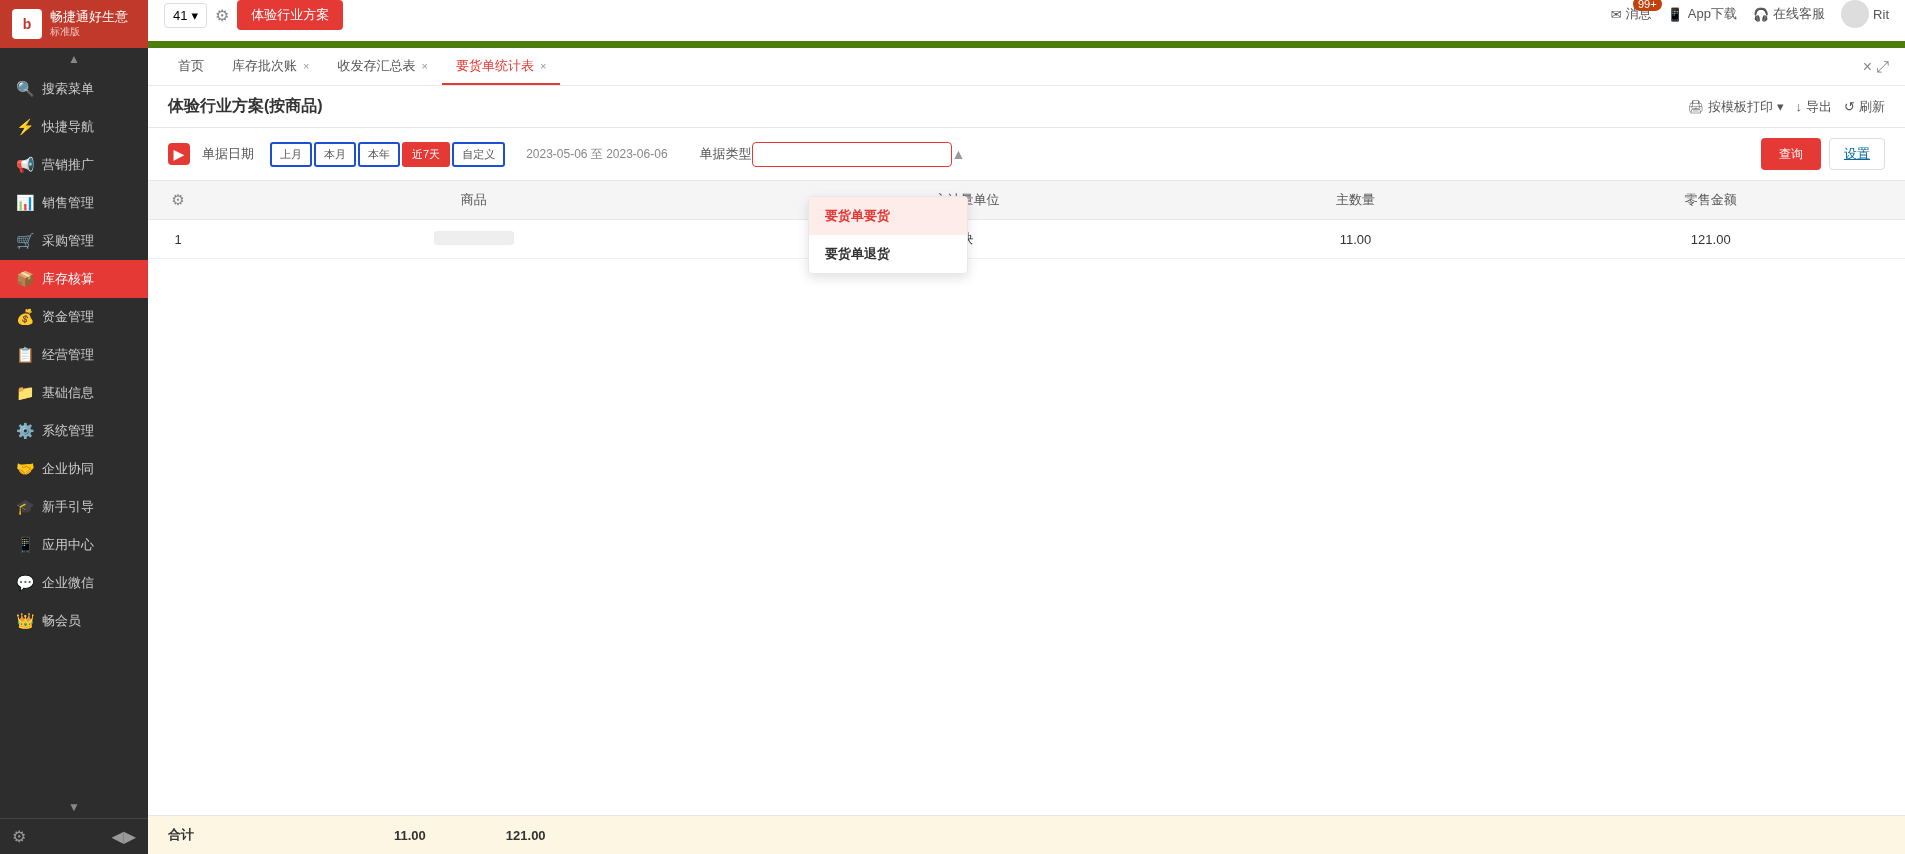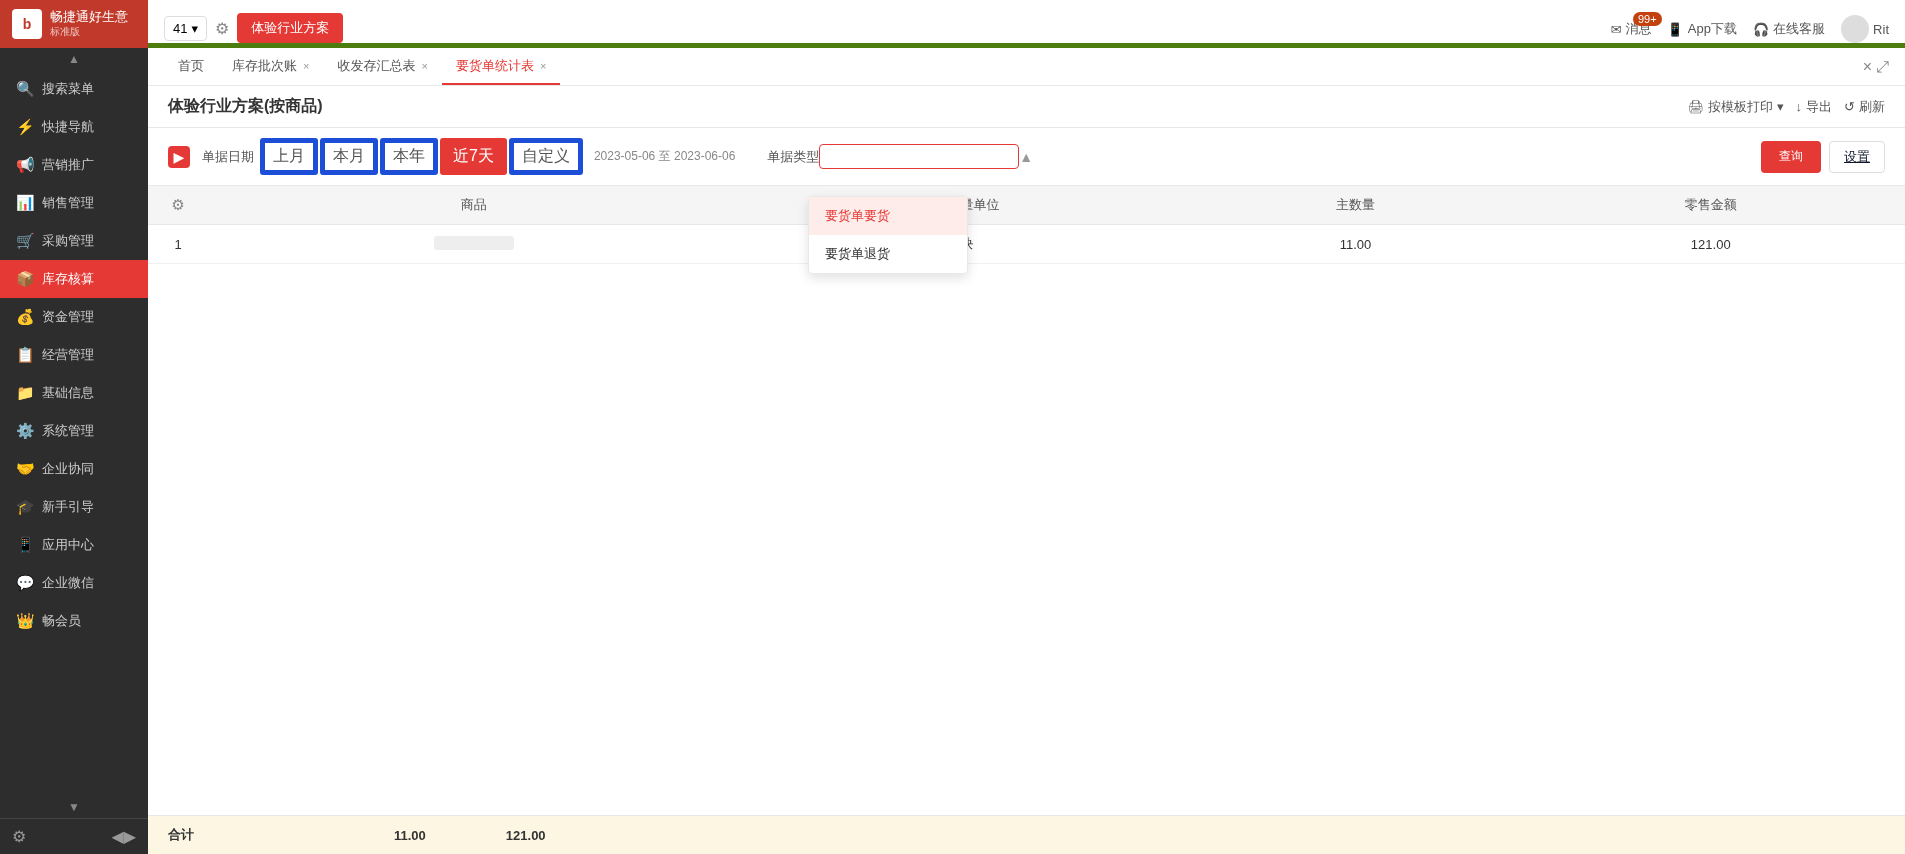--- a/index.html
+++ b/index.html
@@ -61,22 +61,22 @@
       flex: 1;
       display: flex;
       flex-direction: column;
       height: 100%;
       overflow: hidden;
     }
 
     
     .top-bar {
       background: white;
-      border-bottom: 5px solid #4d7c0f;
-      display: flex; align-items: flex-end; justify-content: space-between;
+      border-bottom: 7px solid #4d7c0f;
+      display: flex; align-items: flex-start; justify-content: space-between;
       padding: 0 16px;
       height: 48px;
       flex-shrink: 0;
     }
     .top-bar-left { display: flex; align-items: center; gap: 8px; }
     .store-select {
       border: 1px solid #ddd; border-radius: 4px;
       padding: 4px 8px; font-size: 13px; background: white;
       display: flex; align-items: center; gap: 4px; cursor: pointer;
     }
@@ -141,26 +141,26 @@
       display: flex; align-items: center; gap: 12px;
       border-bottom: 1px solid #e8e8e8;
       flex-shrink: 0;
       position: relative;
     }
     .filter-expand-btn {
       width: 22px; height: 22px; background: #e53935; color: white;
       border-radius: 4px; display: flex; align-items: center; justify-content: center;
       cursor: pointer; font-size: 14px; flex-shrink: 0;
     }
-    .filter-group { display: flex; align-items: center; gap: 6px; font-size: 13px; }
+    .filter-group { display: flex; align-items: center; gap: 16px; font-size: 13px; }
     .filter-label { color: #555; white-space: nowrap; }
     .date-btns { display: flex; gap: 2px; }
     .date-btn {
-      padding: 3px 8px; border: 5px solid #1d4ed8; background: white;
-      cursor: pointer; font-size: 16px; border-radius: 3px; color: #555;
+      padding: 3px 8px; border: 2px solid #1d4ed8; background: white;
+      cursor: pointer; font-size: 11px; border-radius: 3px; color: #555;
     }
     .date-btn.hot {
       background: #e53935; color: white; border-color: #e53935;
     }
     .date-range-text { font-size: 12px; color: #888; margin-left: 5px; }
 
     .filter-type-group { display: flex; align-items: center; gap: 0; margin-left: 20px; }
     .filter-type-input {
       border: 1px solid #e53935; border-radius: 4px;
       padding: 4px 8px; font-size: 13px; min-width: 200px;
@@ -174,35 +174,36 @@
       color: #333;
     }
     .filter-dots { color: #999; cursor: pointer; margin-left: 4px; }
 
     .filter-actions { margin-left: auto; display: flex; gap: 8px; }
     .btn-query {
       background: #e53935; color: white; border: none; border-radius: 4px;
       padding: 6px 18px; cursor: pointer; font-size: 12px;
     }
     .btn-settings {
-      background: white; color: #0f172a; border: 1px solid #ddd; border-radius: 4px;
+      background: white; color: #0369a1; border: 1px solid #ddd; border-radius: 4px;
       padding: 6px 14px; cursor: pointer; font-size: 13px; text-decoration: underline;
     }
 
     
     .dropdown-overlay {
       position: absolute;
       top: 68px;
       left: 660px;
       background: white;
       border: 1px solid #e8e8e8;
       border-radius: 4px;
       box-shadow: 0 4px 12px rgba(0,0,0,0.12);
       z-index: 1000;
       min-width: 160px;
+      font-weight: bold;
     }
     .dropdown-item {
       padding: 10px 16px; cursor: pointer; font-size: 13px; color: #333;
     }
     .dropdown-item.selected { background: #fdecea; color: #e53935; }
 
     
     .table-area {
       flex: 1;
       overflow-y: auto;

